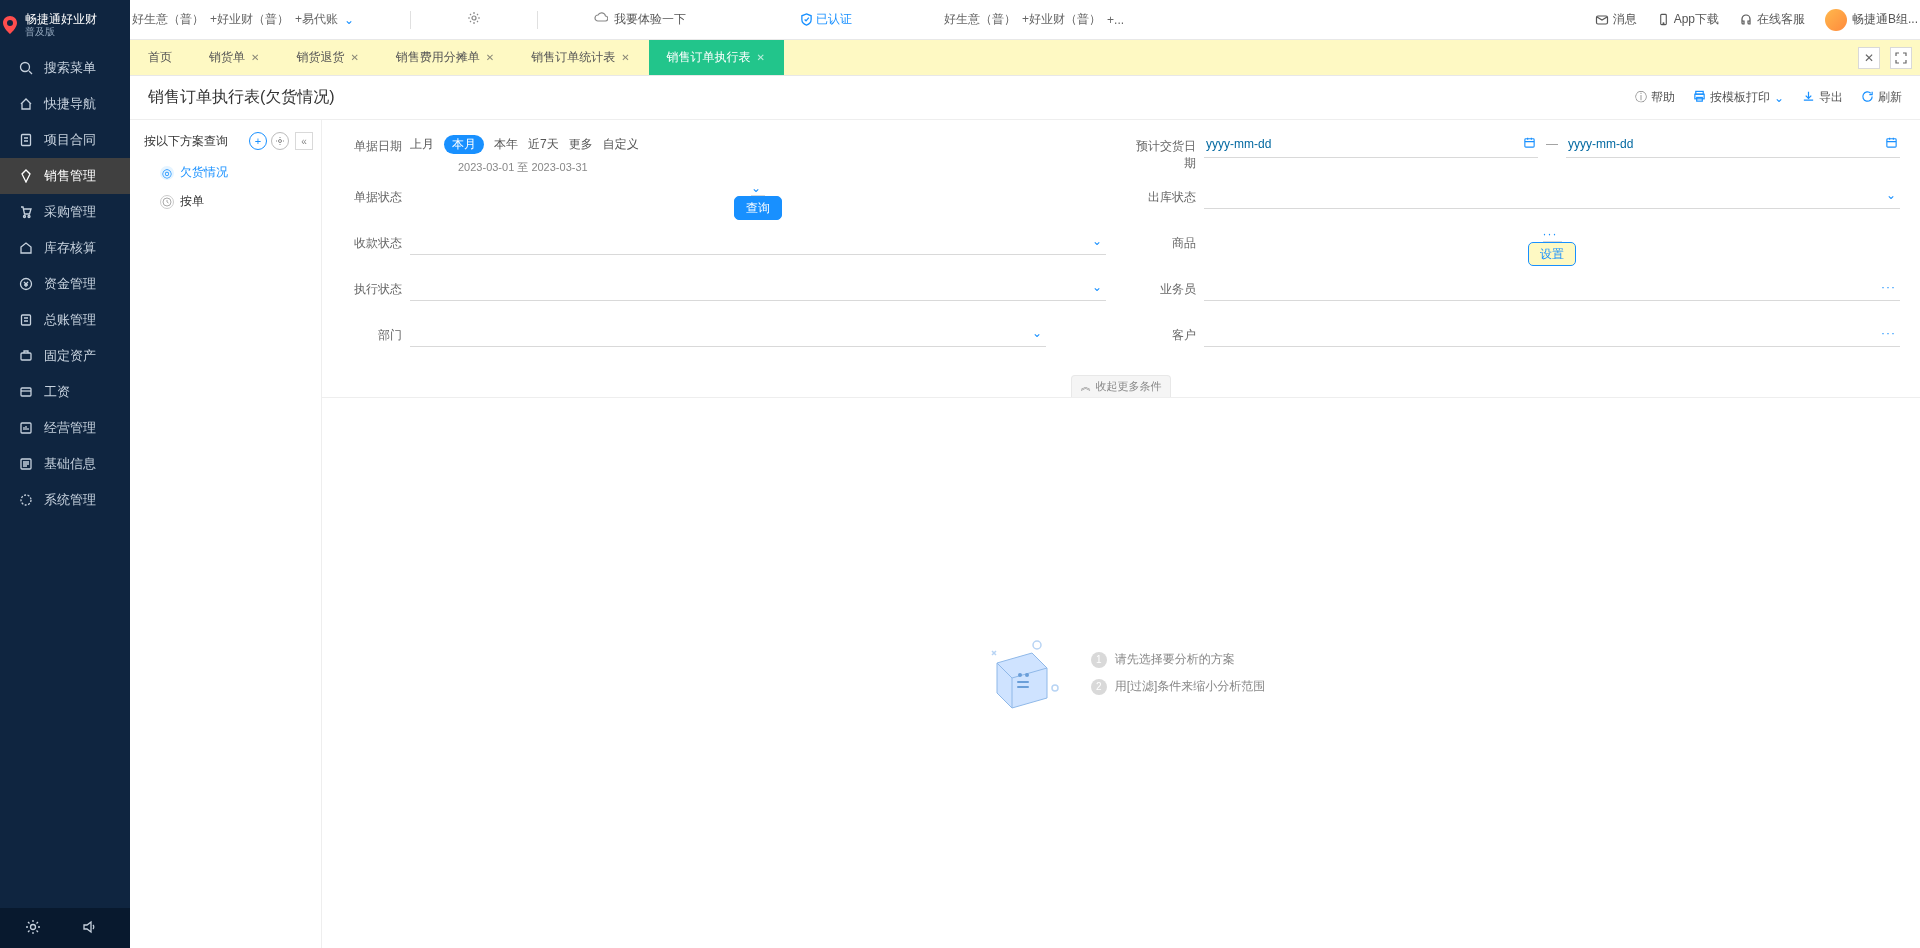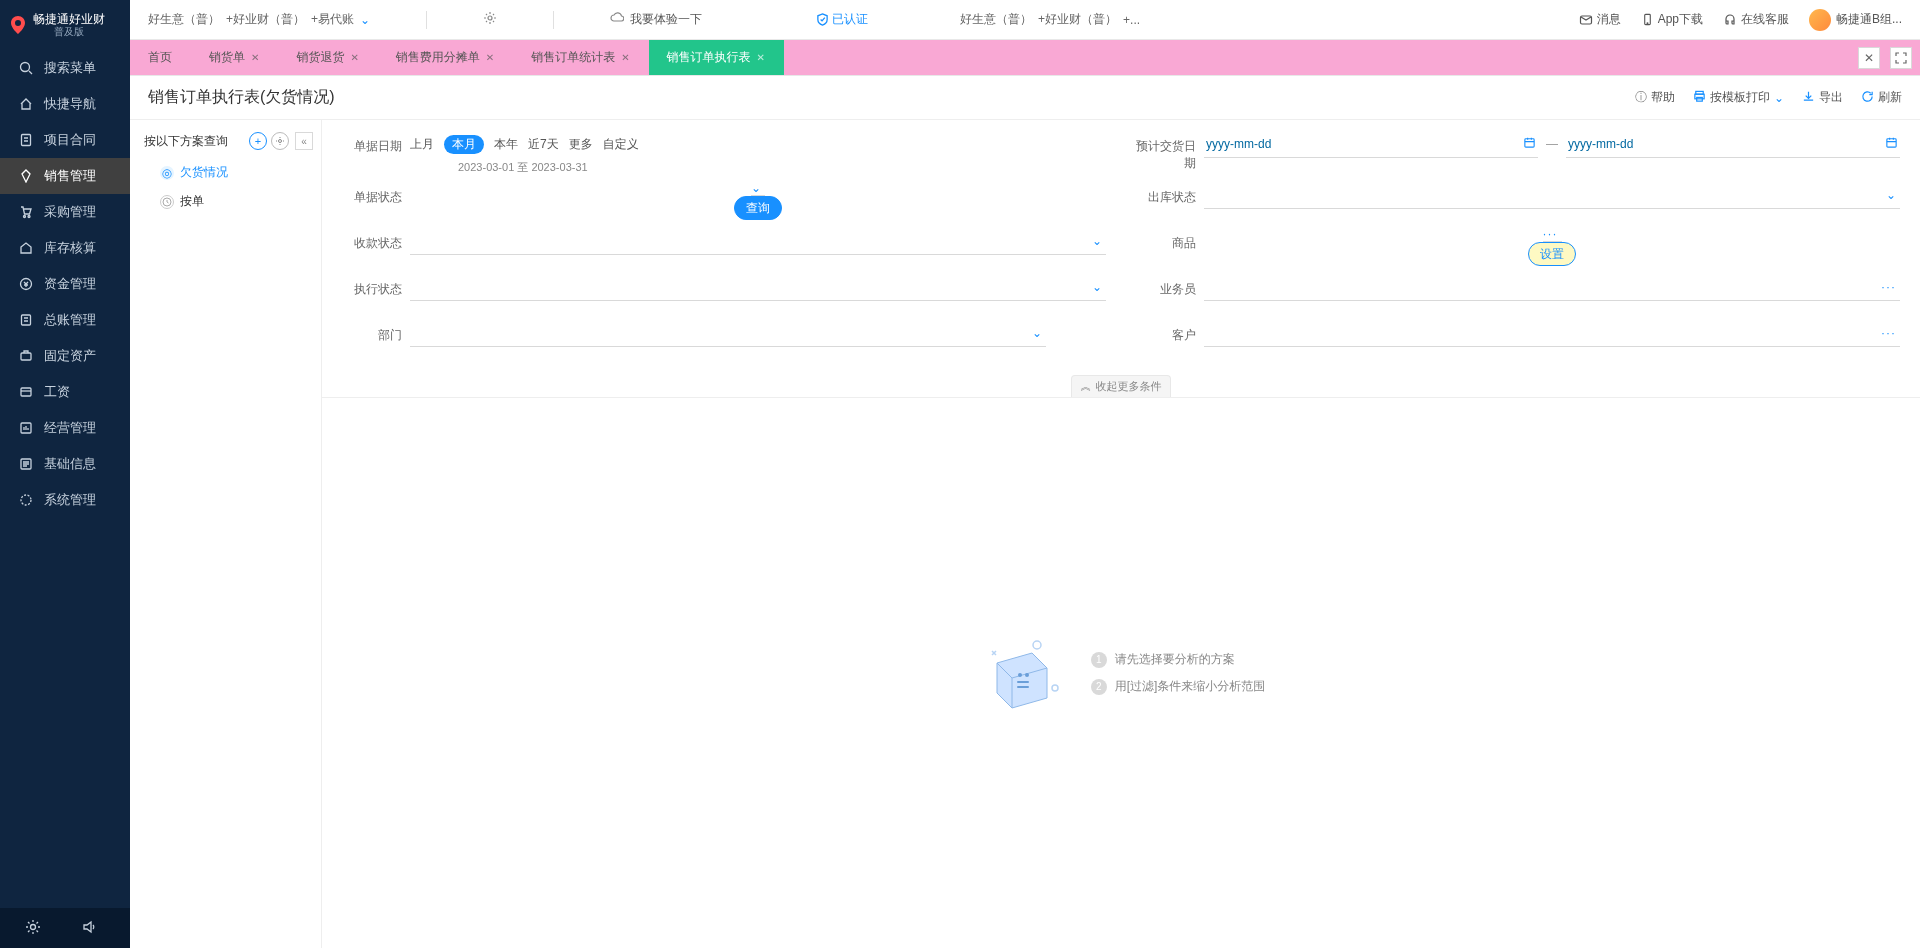--- a/index.html
+++ b/index.html
@@ -2,46 +2,46 @@
 <html><head>
 <meta charset="utf-8">
 <style>
 * { margin: 0; padding: 0; box-sizing: border-box; font-family: "Microsoft YaHei", Arial, sans-serif; }
 body { background: #f5f5f5; font-size: 12px; color: #333; overflow: hidden; }
 
 .app { display: flex; height: 948px; width: 1920px; }
 
 
 .sidebar { width: 130px; background: #0f2540; color: #c7d2de; display: flex; flex-direction: column; }
-.sb-logo { height: 50px; display: flex; align-items: center; padding-left: 8px; font-size: 11px; color: #fff; text-align: center; }
+.sb-logo { height: 50px; display: flex; align-items: center; padding-left: 0; font-size: 11px; color: #fff; }
 .sb-logo svg { margin-right: 5px; flex-shrink: 0; }
 .sb-logo-txt { display: flex; flex-direction: column; line-height: 1.1; }
 .sb-logo-top { font-size: 12px; font-weight: 500; }
 .sb-logo-bot { font-size: 10px; color: #8fa3b8; }
 .sb-item { height: 36px; display: flex; align-items: center; padding-left: 18px; gap: 10px; cursor: pointer; font-size: 13px; }
 .sb-item.active { background: #404040; color: #fff; }
 .sb-icon { width: 16px; height: 16px; display: flex; align-items: center; justify-content: center; }
 .sb-footer { margin-top: auto; height: 40px; background: #08192e; display: flex; align-items: center; gap: 40px; padding-left: 25px; }
 
 
 .main { flex: 1; display: flex; flex-direction: column; background: #fff; }
 
 
-.topbar { height: 40px; display: flex; align-items: center; padding: 0 18px; border-bottom: 1px solid #e8e8e8; font-size: 12px; color: #555; gap: 42px; }
+.topbar { height: 40px; display: flex; align-items: center; padding: 0 2px; border-bottom: 1px solid #e8e8e8; font-size: 12px; color: #555; gap: 42px; }
 .topbar .seg { display: flex; align-items: center; gap: 6px; }
 .tb-item { color: #666; }
 .tb-divider { width: 1px; height: 18px; background: #e0e0e0; margin: 0 14px; }
 .shield { color: #1890ff; display: flex; align-items: center; gap: 3px; }
 .topbar-right { margin-left: auto; display: flex; align-items: center; gap: 20px; }
 .tbr-item { display: flex; align-items: center; gap: 4px; color: #555; cursor: pointer; }
 .user-chip { display: flex; align-items: center; gap: 5px; }
 .user-avatar { width: 22px; height: 22px; border-radius: 50%; background: linear-gradient(135deg,#ffb84d,#ff8a3c); }
 
 
-.tabs { height: 36px; display: flex; align-items: stretch; background: #f9a8d4; border-bottom: 1px solid #e8e8e8; }
+.tabs { height: 36px; display: flex; align-items: stretch; background: #fef9c3; border-bottom: 1px solid #e8e8e8; }
 .tab { padding: 0 18px; display: flex; align-items: center; gap: 6px; font-size: 12px; color: #555; cursor: pointer; border-right: 1px solid transparent; }
 .tab.active { background: #22c58b; color: #fff; }
 .tab .close-x { font-size: 10px; color: inherit; opacity: .7; }
 .tabs-right { margin-left: auto; display: flex; align-items: center; gap: 10px; padding-right: 8px; }
 .sq-btn { width: 22px; height: 22px; border: 1px solid #d9d9d9; display: flex; align-items: center; justify-content: center; color: #666; background: #fff; }
 
 
 .title-row { height: 44px; display: flex; align-items: center; padding: 0 18px; border-bottom: 1px solid #eee; }
 .page-title { font-size: 16px; color: #333; }
 .title-actions { margin-left: auto; display: flex; align-items: center; gap: 18px; font-size: 12px; color: #555; }
@@ -73,21 +73,21 @@
 .select-box .arrow { color: #1890ff; }
 .select-box.ellip .arrow { letter-spacing: 1px; }
 .date-line { display: flex; align-items: center; gap: 10px; height: 28px; }
 .date-chip { font-size: 12px; color: #555; cursor: pointer; }
 .date-chip.active { background: #1890ff; color: #fff; border-radius: 10px; padding: 1px 8px; }
 .sub-date { font-size: 11px; color: #888; margin-top: 2px; padding-left: 48px; }
 .date-range { display: flex; align-items: center; gap: 8px; }
 .date-input { flex: 1; height: 28px; border-bottom: 1px solid #d9d9d9; display: flex; align-items: center; justify-content: space-between; color: #0369a1; font-size: 12px; padding: 0 2px; }
 .dash { color: #999; }
 .col3-row { display: flex; align-items: center; width: 100%; }
-.btn { min-width: 48px; height: 24px; border-radius: 12px; display: flex; align-items: center; justify-content: center; font-size: 12px; cursor: pointer; }
+.btn { min-width: 48px; height: 24px; border-radius: 5px; display: flex; align-items: center; justify-content: center; font-size: 12px; cursor: pointer; }
 .btn.primary { background: #1890ff; color: #fff; border: 1px solid #1890ff; }
 .btn.ghost { background: #fef9c3; color: #1890ff; border: 1px solid #1890ff; }
 
 .collapse-bar { margin: 10px auto 0; width: 100px; height: 22px; background: #f5f5f5; border: 1px solid #e8e8e8; border-bottom: none; border-radius: 4px 4px 0 0; display: flex; align-items: center; justify-content: center; gap: 4px; font-size: 11px; color: #888; cursor: pointer; }
 
 
 .empty { flex: 1; display: flex; align-items: center; justify-content: center; gap: 24px; border-top: 1px solid #eee; }
 .empty-illus { width: 90px; height: 80px; display: flex; align-items: center; justify-content: center; }
 .empty-steps { display: flex; flex-direction: column; gap: 10px; }
 .step { display: flex; align-items: center; gap: 8px; font-size: 12px; color: #888; }

